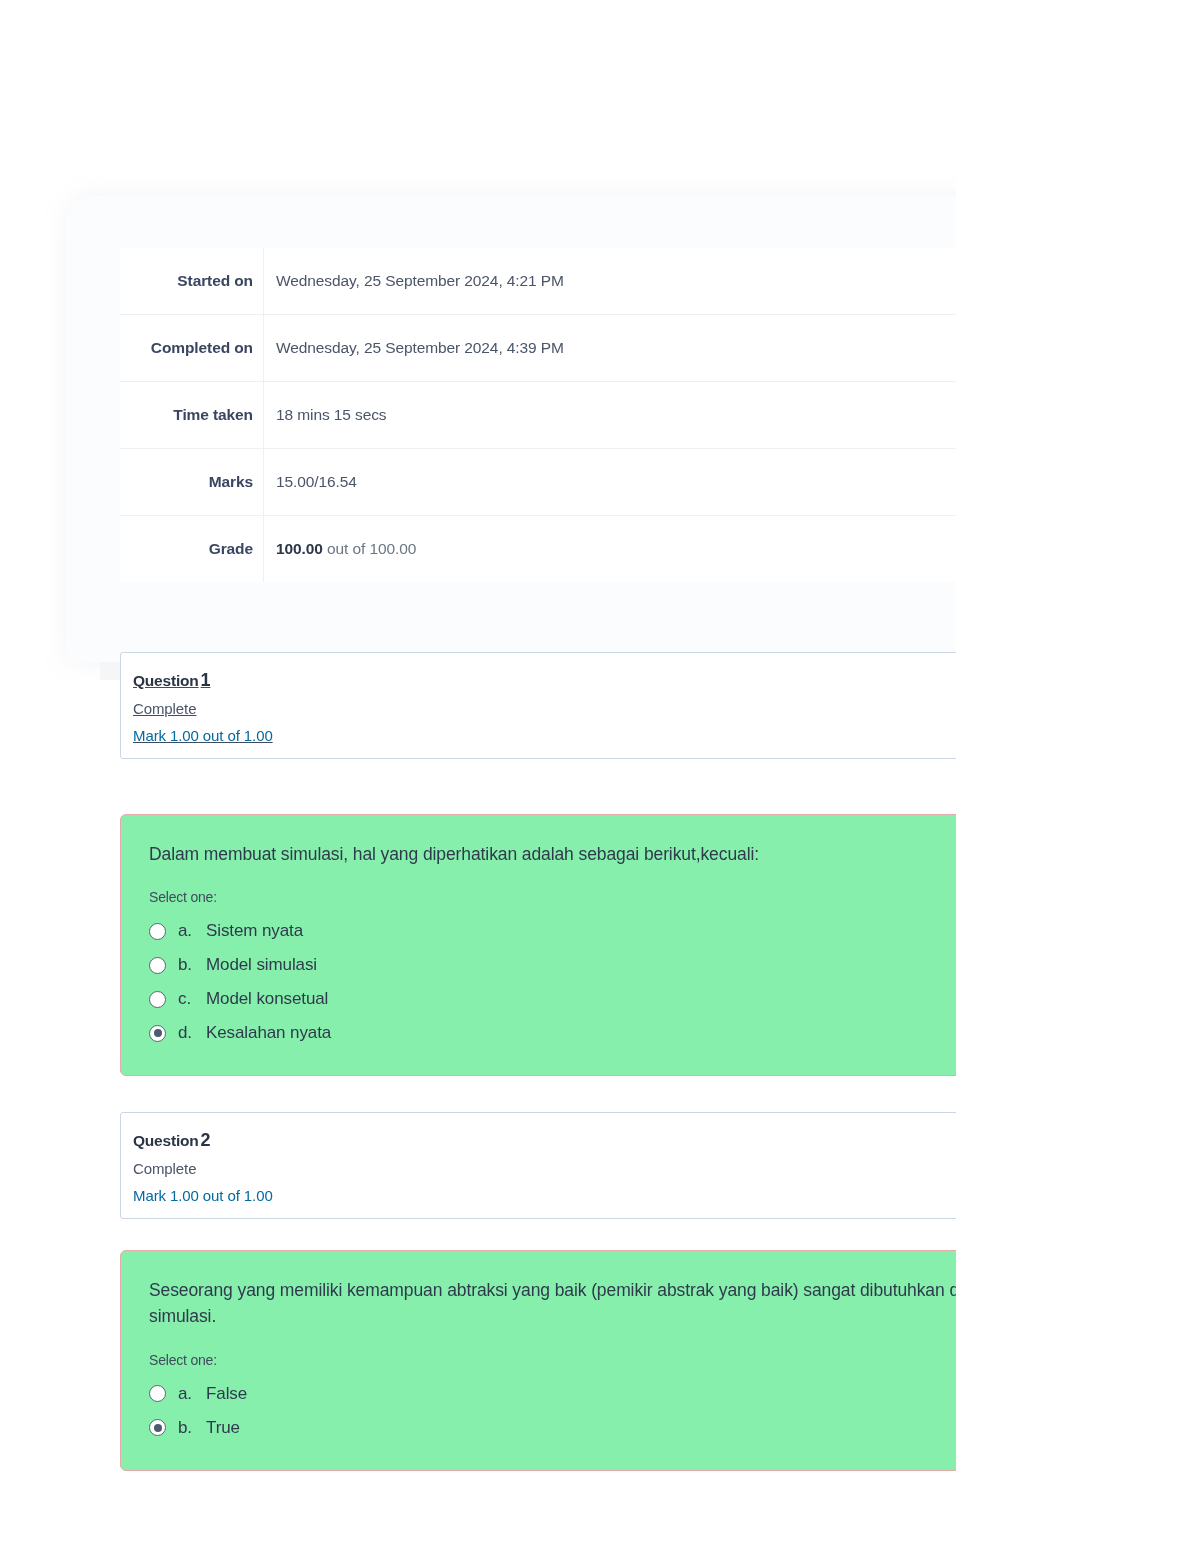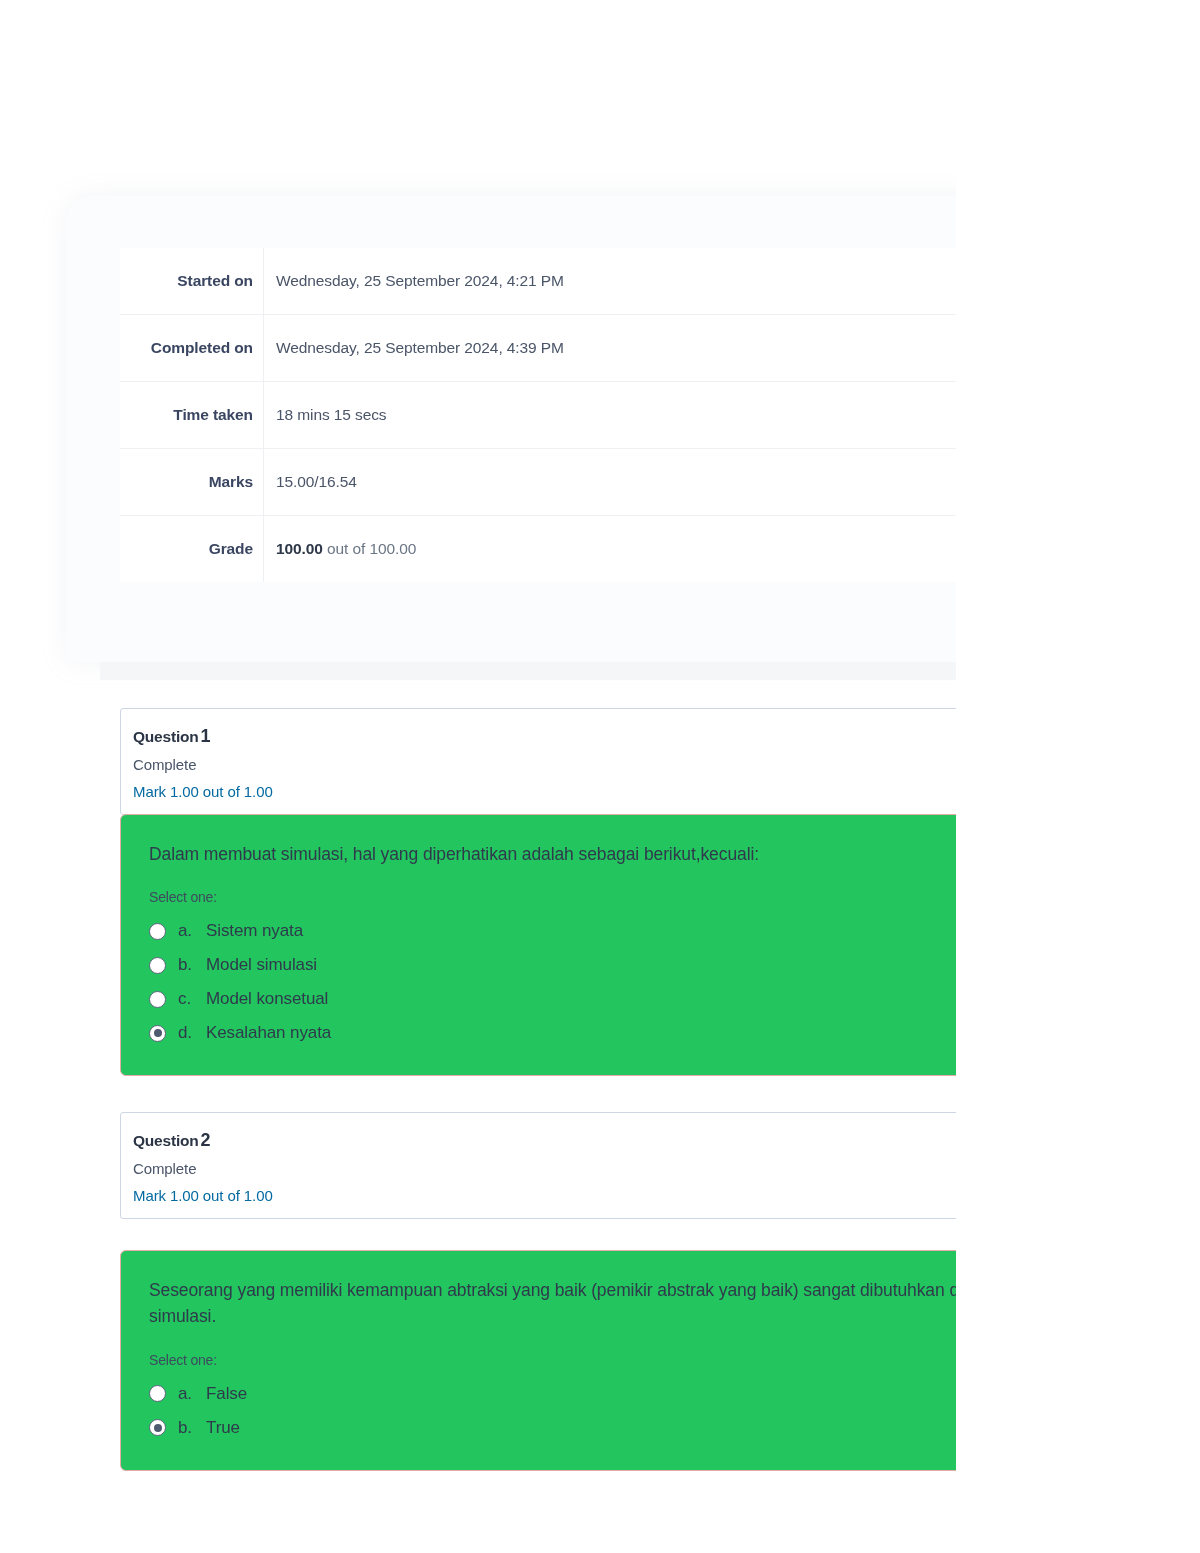--- a/index.html
+++ b/index.html
@@ -139,21 +139,21 @@
     margin: 0;
     line-height: 1.1;
     letter-spacing: -0.1px;
   }
 
   
   .qcontent {
     position: absolute;
     left: 120px;
     width: 1026px;
-    background: #22c55e;
+    background: #86efac;
     border: 1px solid #e6aaa8;
     border-radius: 6px;
     box-sizing: border-box;
     padding: 26px 28px 30px 28px;
   }
   .qtext {
     font-size: 17.5px;
     color: #2f3a4c;
     line-height: 1.5;
     margin: 0 0 22px 0;
@@ -242,21 +242,21 @@
       </tr>
       <tr>
         <th>Grade</th>
         <td><span class="grade-strong">100.00</span><span class="grade-rest"> out of 100.00</span></td>
       </tr>
     </tbody>
   </table>
 
   <div class="grey-band"></div>
 
-  <div class="qinfo" style="top:708px;">
+  <div class="qinfo" style="top:652px;text-decoration:underline;">
     <div class="qinfo-no"><span>Question</span><span class="qnum">1</span></div>
     <div class="qinfo-state">Complete</div>
     <div class="qinfo-grade">Mark 1.00 out of 1.00</div>
   </div>
 
   <div class="qcontent" style="top:814px;">
     <p class="qtext">Dalam membuat simulasi, hal yang diperhatikan adalah sebagai berikut,kecuali:</p>
     <p class="select-one">Select one:</p>
     <ul class="answers">
       <li class="answer-row">

